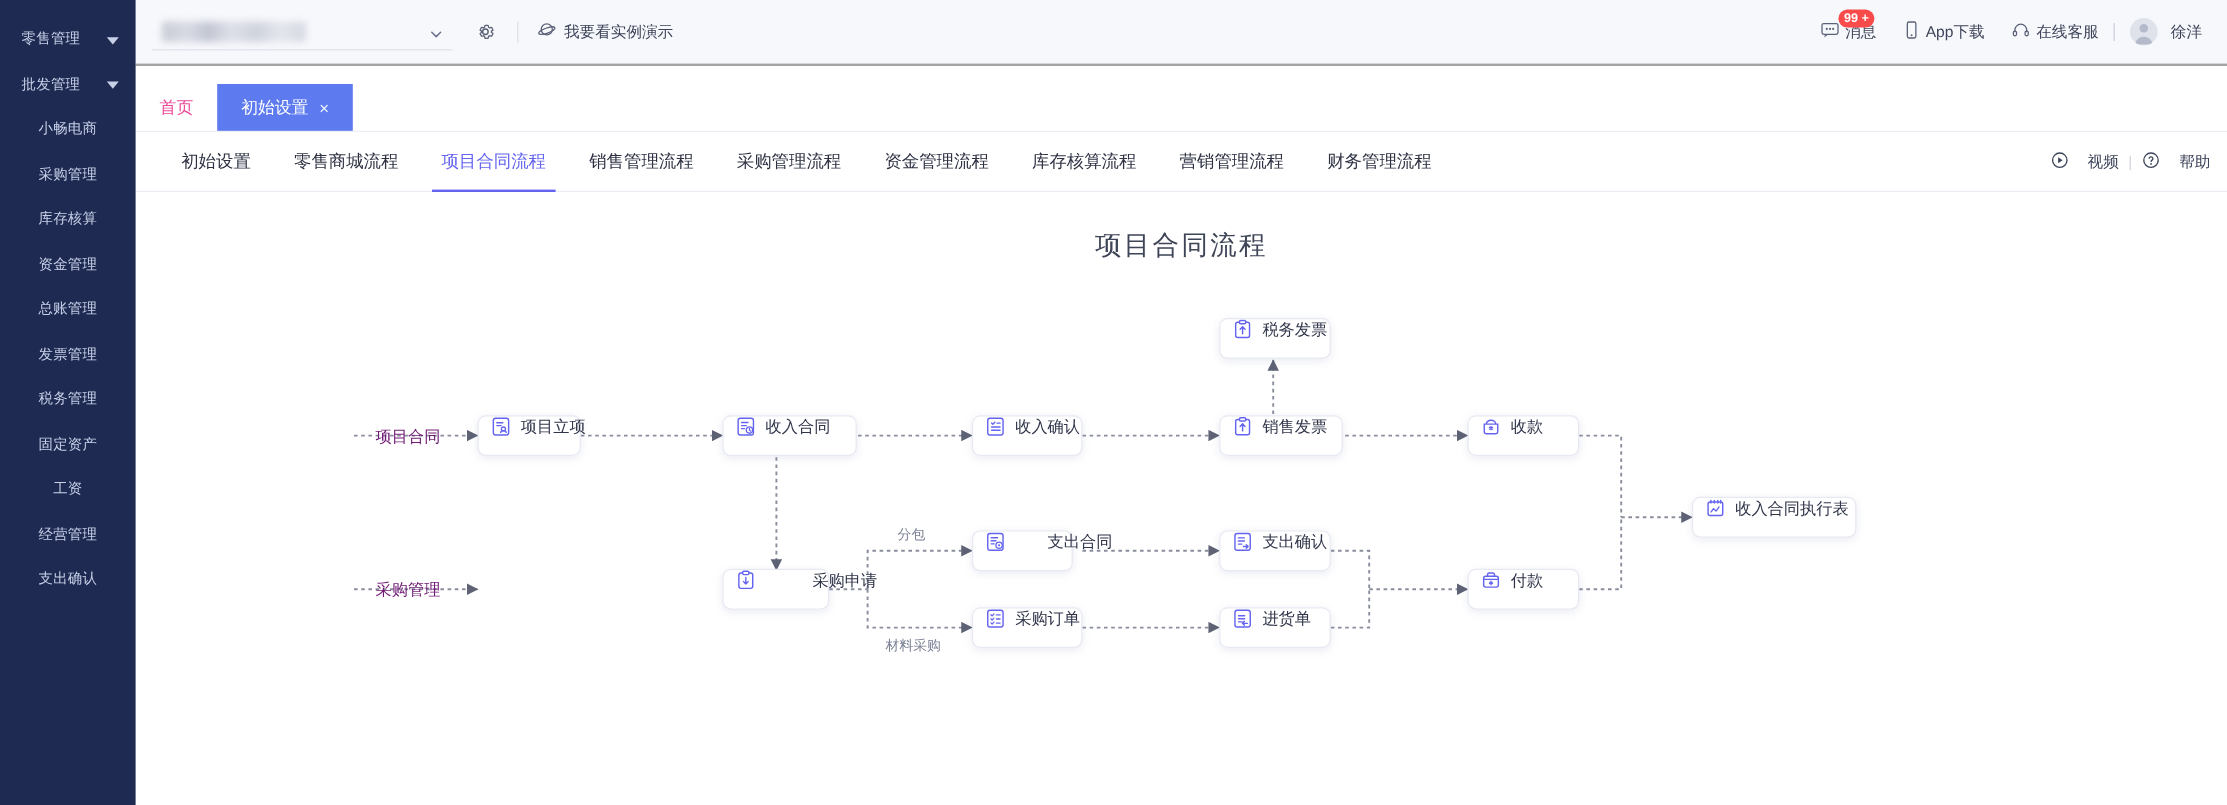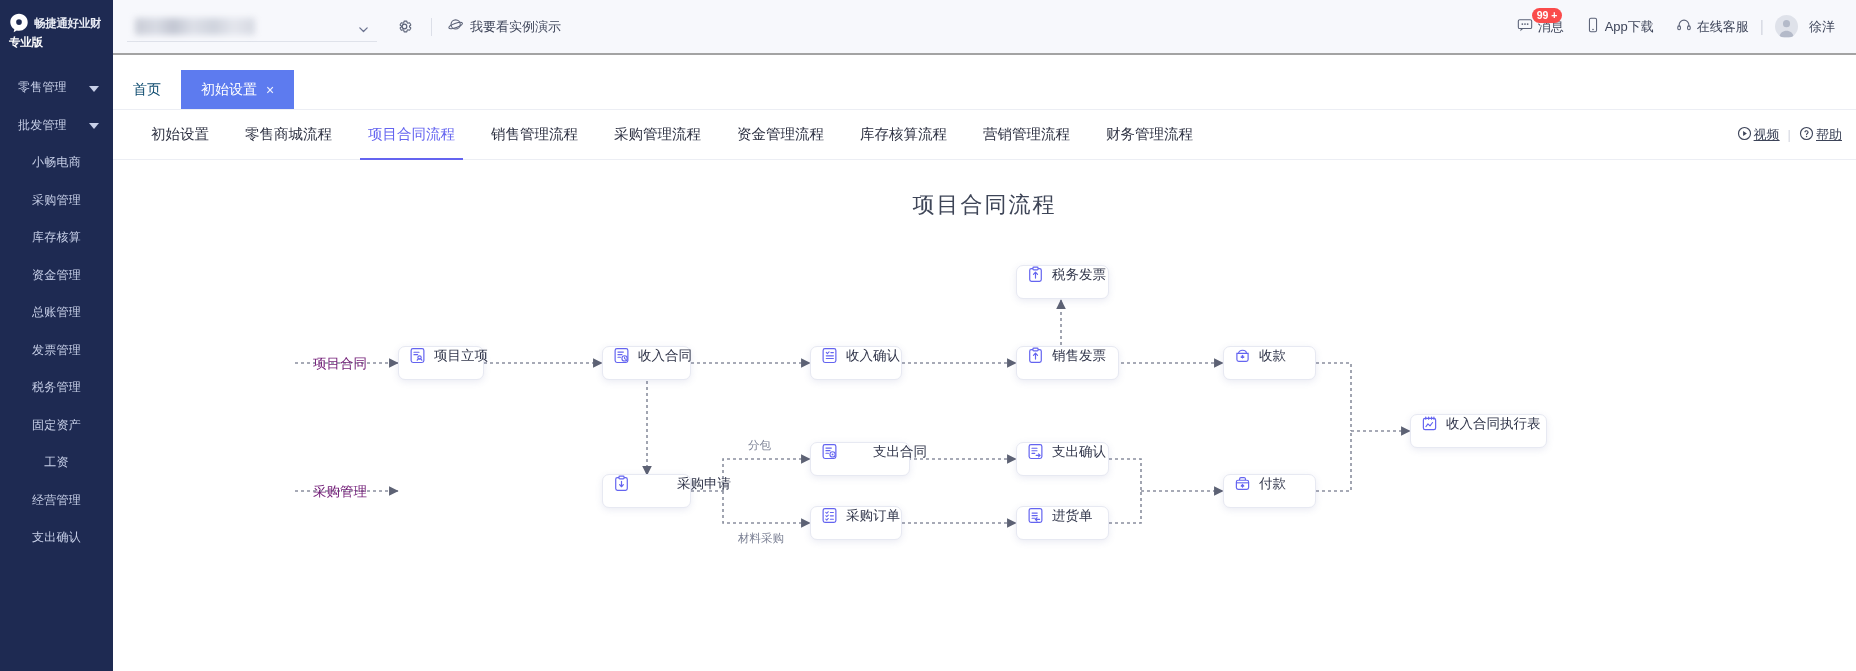--- a/index.html
+++ b/index.html
@@ -108,21 +108,21 @@
   
   .tabstrip {
     position: absolute; left: 113px; top: 55px;
     width: 1743px; height: 55px;
     background: #ffffff;
     display: flex; align-items: flex-end;
   }
   .tab {
     height: 40px; padding: 0 20px;
     display: flex; align-items: center; gap: 9px;
-    font-size: 14px; color: #0c4a6e; cursor: pointer;
+    font-size: 14px; color: #ec4899; cursor: pointer;
   }
   .tab.active {
     background: #5d7bef; color: #ffffff;
   }
   .tab .x { font-size: 14px; opacity: .9; }
   .tabstrip-rule {
     position:absolute; left:113px; top:109px; width:1743px; height:1px;
     background:#eceef4;
   }
 
@@ -143,21 +143,21 @@
   }
   .subtab.active { color: #6464f0; }
   .subtab.active::after {
     content:""; position:absolute; left: 10px; right: 10px; bottom: 0;
     height: 2px; background: #6464f0;
   }
   .subtabs-right {
     margin-left: auto; display:flex; align-items:center;
     padding-right: 6px; font-size: 13px; color: #3d4459;
   }
-  .st-link { display:flex; align-items:center; gap:2px; cursor:pointer; padding:0 8px;text-decoration:underline; }
+  .st-link { display:flex; align-items:center; gap:16px; cursor:pointer; padding:0 8px; }
   .st-sep { color:#d4d7e0; }
 
   
   .canvas {
     position: absolute; left: 113px; top: 160px;
     width: 1743px; height: 511px;
     background: #ffffff; overflow: hidden;
   }
   .diagram-title {
     position: absolute; left: 0; right: 0; top: 30px;
@@ -195,32 +195,20 @@
     background: #fff; padding: 0 3px;
     z-index: 4;
   }
 </style>
 </head>
 <body>
 
 <div id="app">
 
   <aside class="sidebar">
-    <div class="logo-wrap">
-      <div class="logo-row">
-        <span class="logo-mark">
-          <svg width="22" height="22" viewBox="0 0 24 24">
-            <path d="M12 2C6.5 2 2.5 6 2.5 11.2c0 3.2 1.7 6 4.4 7.7l-.7 3.1 3.4-1.8c.8.2 1.6.3 2.4.3 5.5 0 9.5-4 9.5-9.3S17.5 2 12 2z" fill="#ffffff"></path>
-            <circle cx="12" cy="11" r="3.1" fill="#1e2a52"></circle>
-          </svg>
-        </span>
-        <span class="logo-text">畅捷通好业财</span>
-      </div>
-      <div class="logo-sub">专业版</div>
-    </div>
     <nav class="nav-list" id="nav-list">
         <div class="nav-item has-caret">
           <span>零售管理</span>
           <span class="caret"></span>
         </div>
         <div class="nav-item has-caret">
           <span>批发管理</span>
           <span class="caret"></span>
         </div>
         <div class="nav-item">
@@ -439,21 +427,21 @@
             <span style="display: flex;">
               <svg class="ico" viewBox="0 0 20 20" fill="none">
                 <rect x="2.5" y="1.8" width="15" height="16.4" rx="2.2" stroke="#6464f0" stroke-width="1.4"></rect>
                 <path d="M5.8 6.2h6M5.8 9h4.4" stroke="#6464f0" stroke-width="1.3" stroke-linecap="round"></path>
                 <circle cx="12.4" cy="12.4" r="2" stroke="#6464f0" stroke-width="1.3"></circle>
                 <path d="M9.6 16.2c0-1.5 1.2-2.3 2.8-2.3s2.8.8 2.8 2.3" stroke="#6464f0" stroke-width="1.3"></path>
               </svg>
             </span>
             <span>项目立项</span>
           </div>
-          <div class="node" style="left: 489px; top: 186px; width: 89px; font-family: Liberation Serif, serif;">
+          <div class="node" style="left: 489px; top: 186px; width: 112px; font-family: Liberation Serif, serif;">
             <span style="display: flex;">
               <svg class="ico" viewBox="0 0 20 20" fill="none">
                 <rect x="2.5" y="1.8" width="15" height="16.4" rx="2.2" stroke="#6464f0" stroke-width="1.4"></rect>
                 <path d="M5.8 6h6.4M5.8 9h4.8M5.8 12h3" stroke="#6464f0" stroke-width="1.3" stroke-linecap="round"></path>
                 <circle cx="13.6" cy="13.4" r="3.1" stroke="#6464f0" stroke-width="1.3" fill="#fff"></circle>
                 <path d="M13.6 11.8v1.8l1.2.8" stroke="#6464f0" stroke-width="1.2" stroke-linecap="round"></path>
               </svg>
             </span>
             <span>收入合同</span>
           </div>
@@ -510,21 +498,21 @@
           <div class="node" style="left: 489px; top: 314px; width: 89px; gap: 47px;">
             <span style="display: flex;">
               <svg class="ico" viewBox="0 0 20 20" fill="none">
                 <rect x="3.2" y="3" width="13.6" height="15" rx="2" stroke="#6464f0" stroke-width="1.4"></rect>
                 <rect x="7" y="1.3" width="6" height="3.2" rx="1" stroke="#6464f0" stroke-width="1.4" fill="#fff"></rect>
                 <path d="M10 7.4v6.4M7.8 11.4L10 13.8l2.2-2.4" stroke="#6464f0" stroke-width="1.4" stroke-linecap="round" stroke-linejoin="round"></path>
               </svg>
             </span>
             <span>采购申请</span>
           </div>
-          <div class="node" style="left: 697px; top: 282px; width: 100px; gap: 35px;">
+          <div class="node" style="left: 697px; top: 282px; width: 84px; gap: 35px;">
             <span style="display: flex;">
               <svg class="ico" viewBox="0 0 20 20" fill="none">
                 <rect x="2.5" y="1.8" width="15" height="16.4" rx="2.2" stroke="#6464f0" stroke-width="1.4"></rect>
                 <path d="M5.8 6h6.4M5.8 9h4.8M5.8 12h3" stroke="#6464f0" stroke-width="1.3" stroke-linecap="round"></path>
                 <circle cx="13.6" cy="13.4" r="3.1" stroke="#6464f0" stroke-width="1.3" fill="#fff"></circle>
                 <circle cx="13.6" cy="13.4" r="1.1" fill="#6464f0"></circle>
               </svg>
             </span>
             <span>支出合同</span>
           </div>

